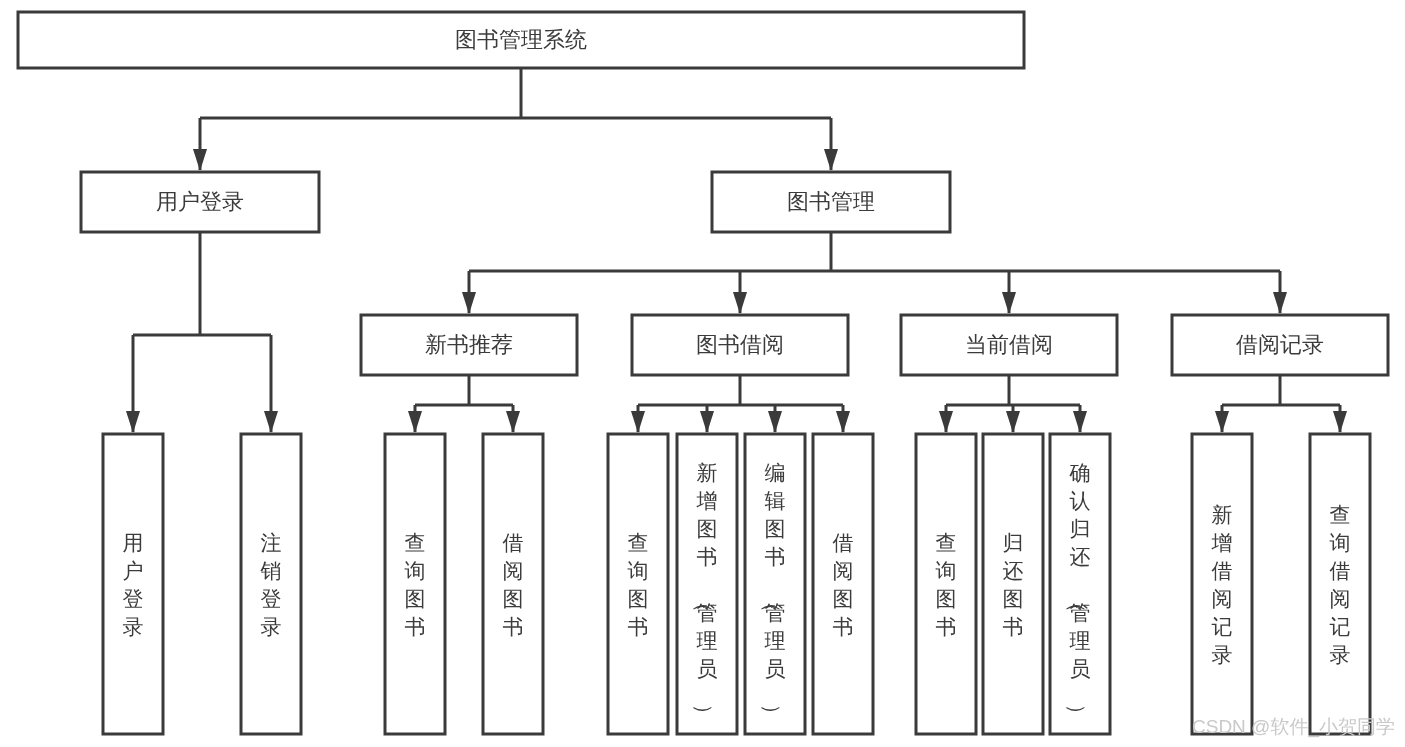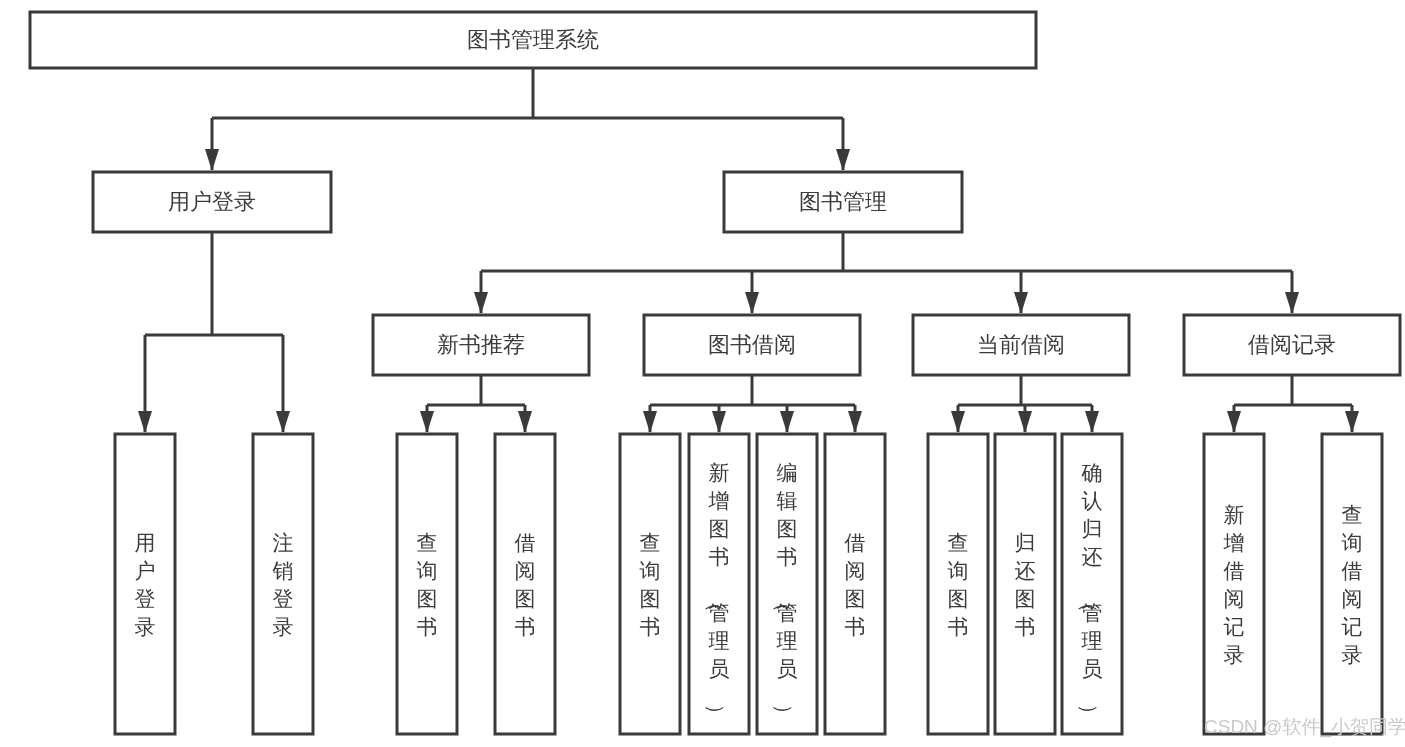--- a/index.html
+++ b/index.html
@@ -9,21 +9,21 @@
   }
   body {
     width: 1405px;
     height: 747px;
     font-family: "Liberation Sans", "DejaVu Sans", sans-serif;
     overflow: hidden;
     position: relative;
   }
   #diagram-root {
     position: absolute;
-    left: 12px; top: 0;
+    left: 0; top: 0;
     width: 1138px;
     height: 747px;
     border-radius: 13px;
   }
   svg.diagram {
     display: block;
     width: 1405px;
     height: 747px;
   }
   .box-rect {

